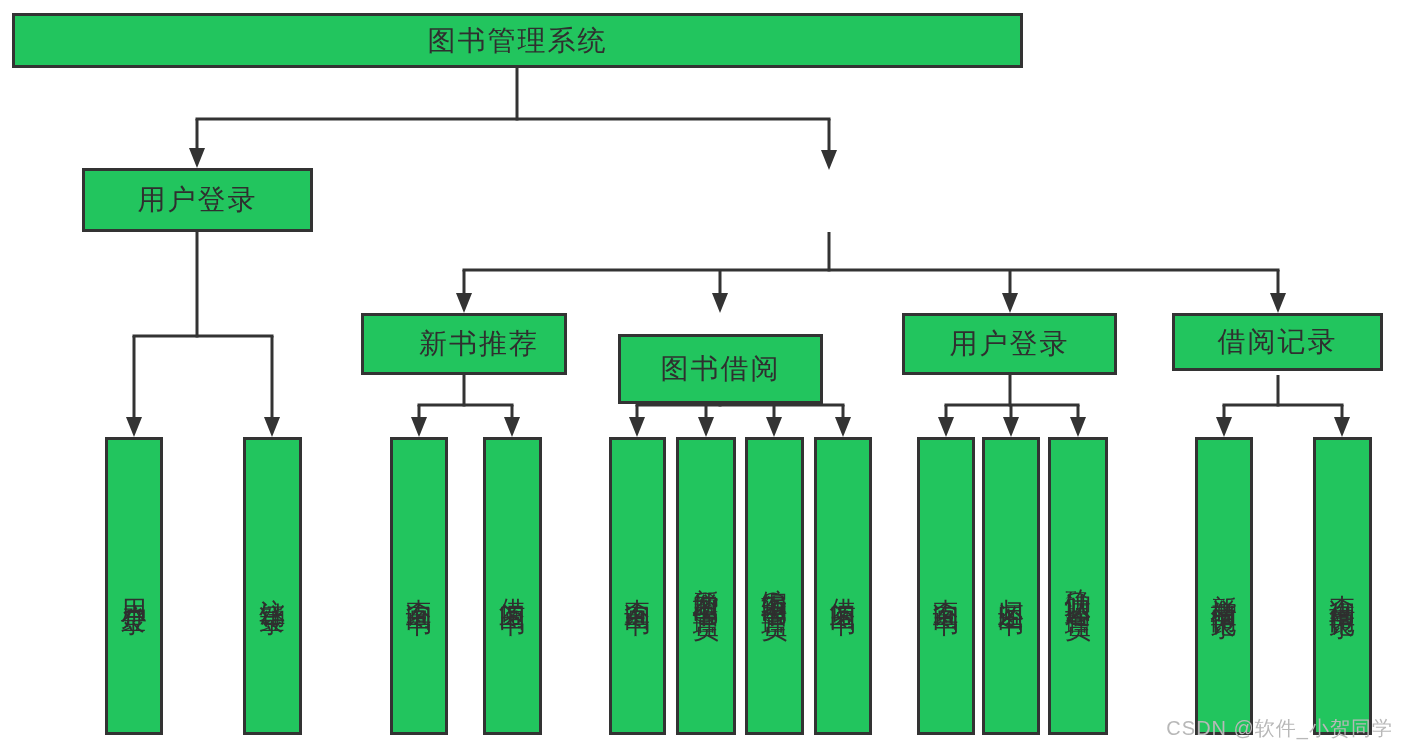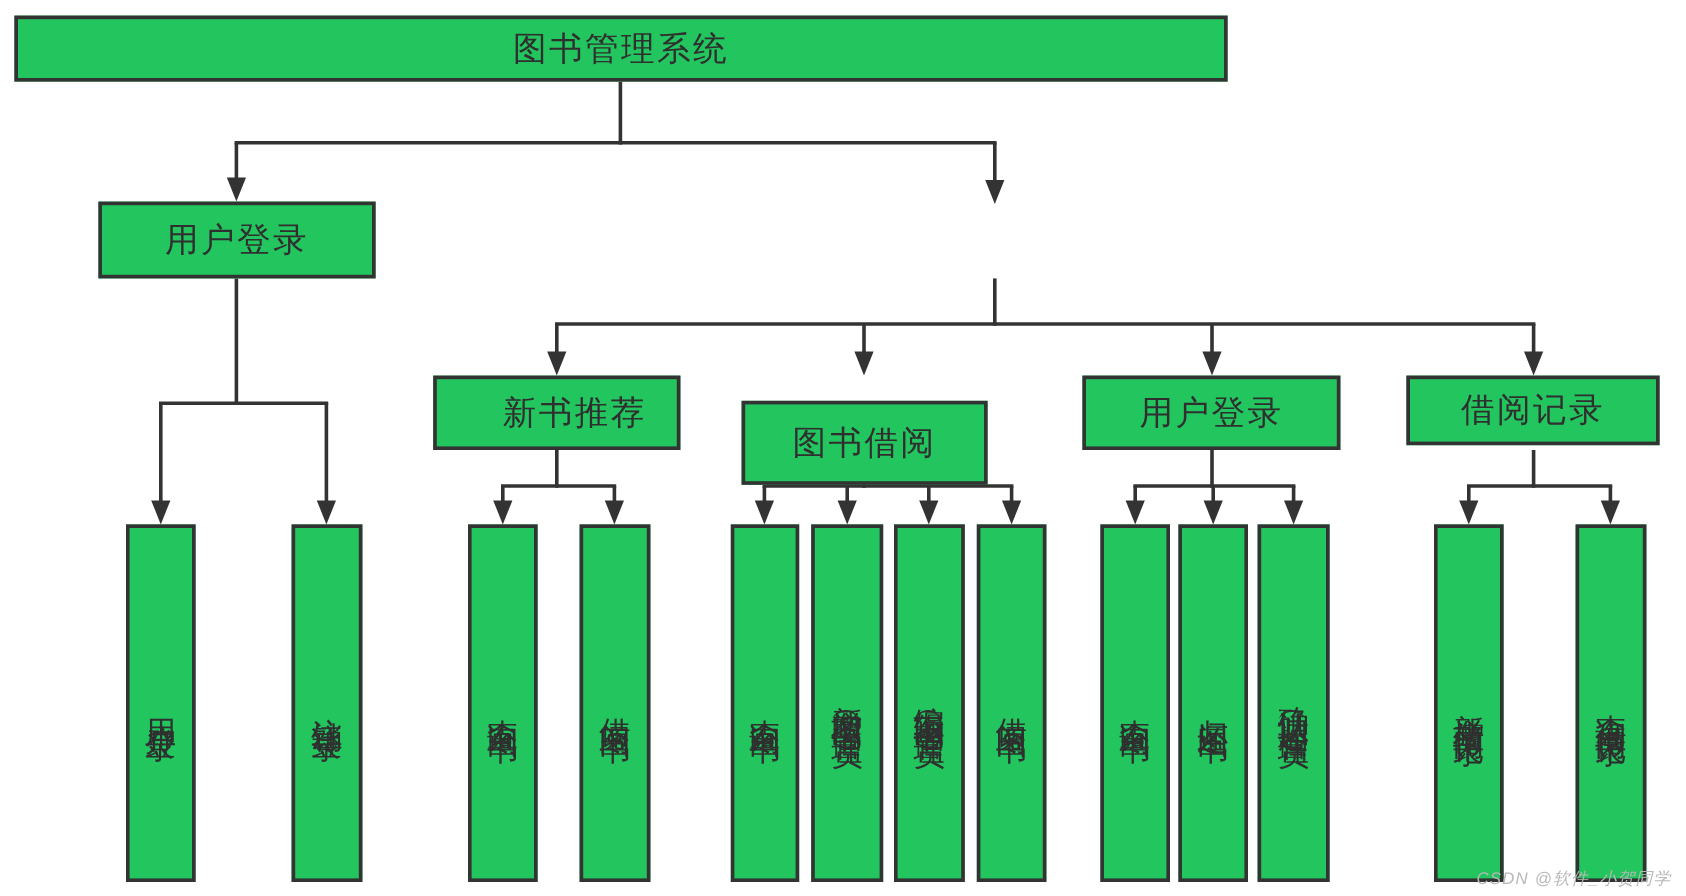--- a/index.html
+++ b/index.html
@@ -46,25 +46,24 @@
     text-orientation:mixed;
     font-size:26px;
     line-height:1.1;
     letter-spacing:4px;
     white-space:nowrap;
   }
   .watermark{
     position:absolute;
     right:12px;
     bottom:5px;
-    font-size:14px;
+    font-size:20px;
     color:var(--watermark);
     letter-spacing:1px;
     white-space:nowrap;
-    font-style:italic;
   }
 </style>
 </head>
 <body>
 
 <div class="canvas">
 
   <svg id="connectors" xmlns="http://www.w3.org/2000/svg">
       <line x1="517" y1="68" x2="517" y2="120.5"></line>
       <line x1="195.5" y1="119" x2="830.5" y2="119"></line>

